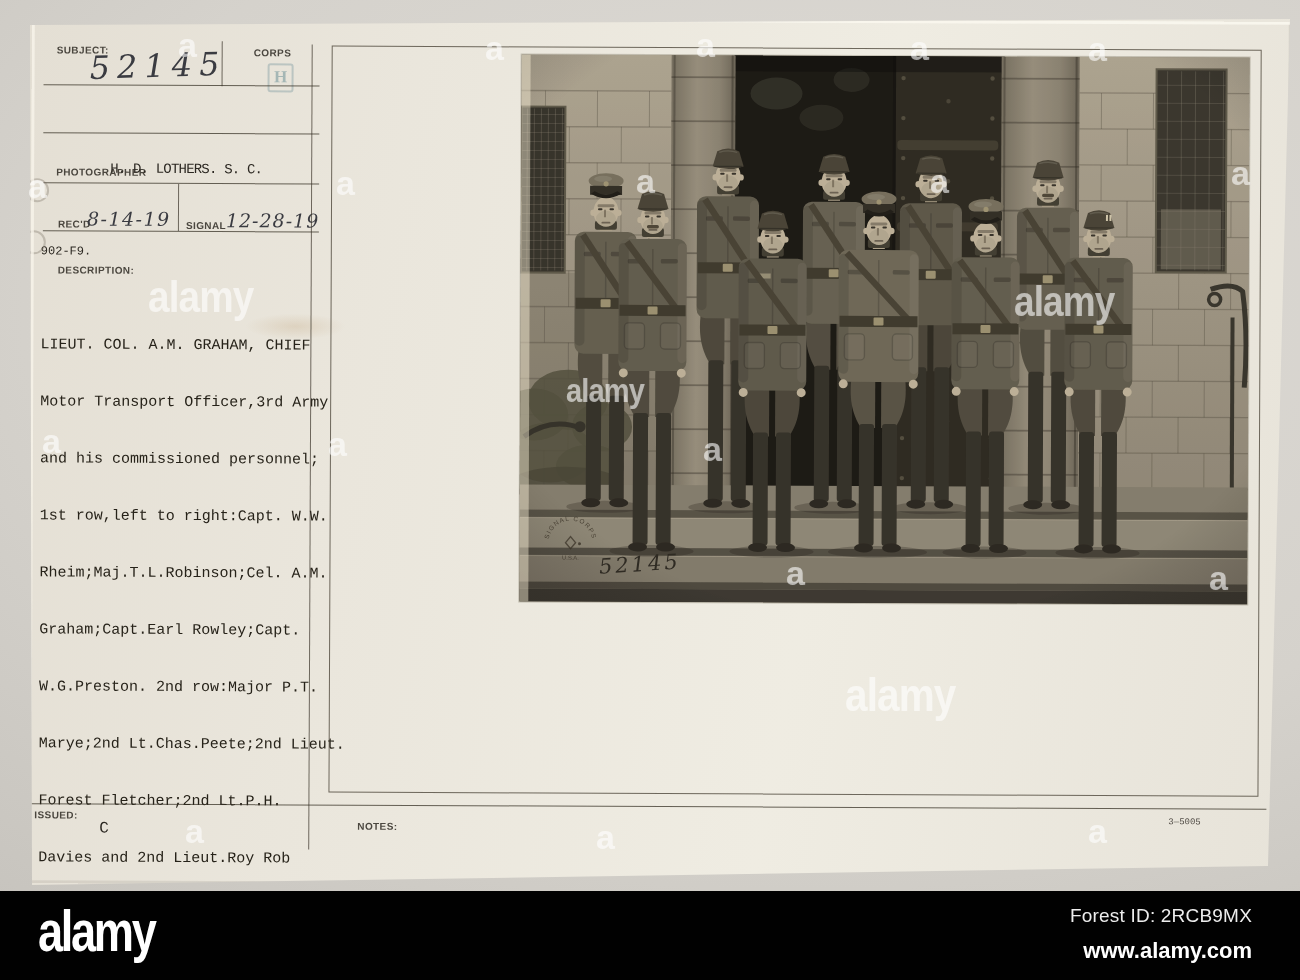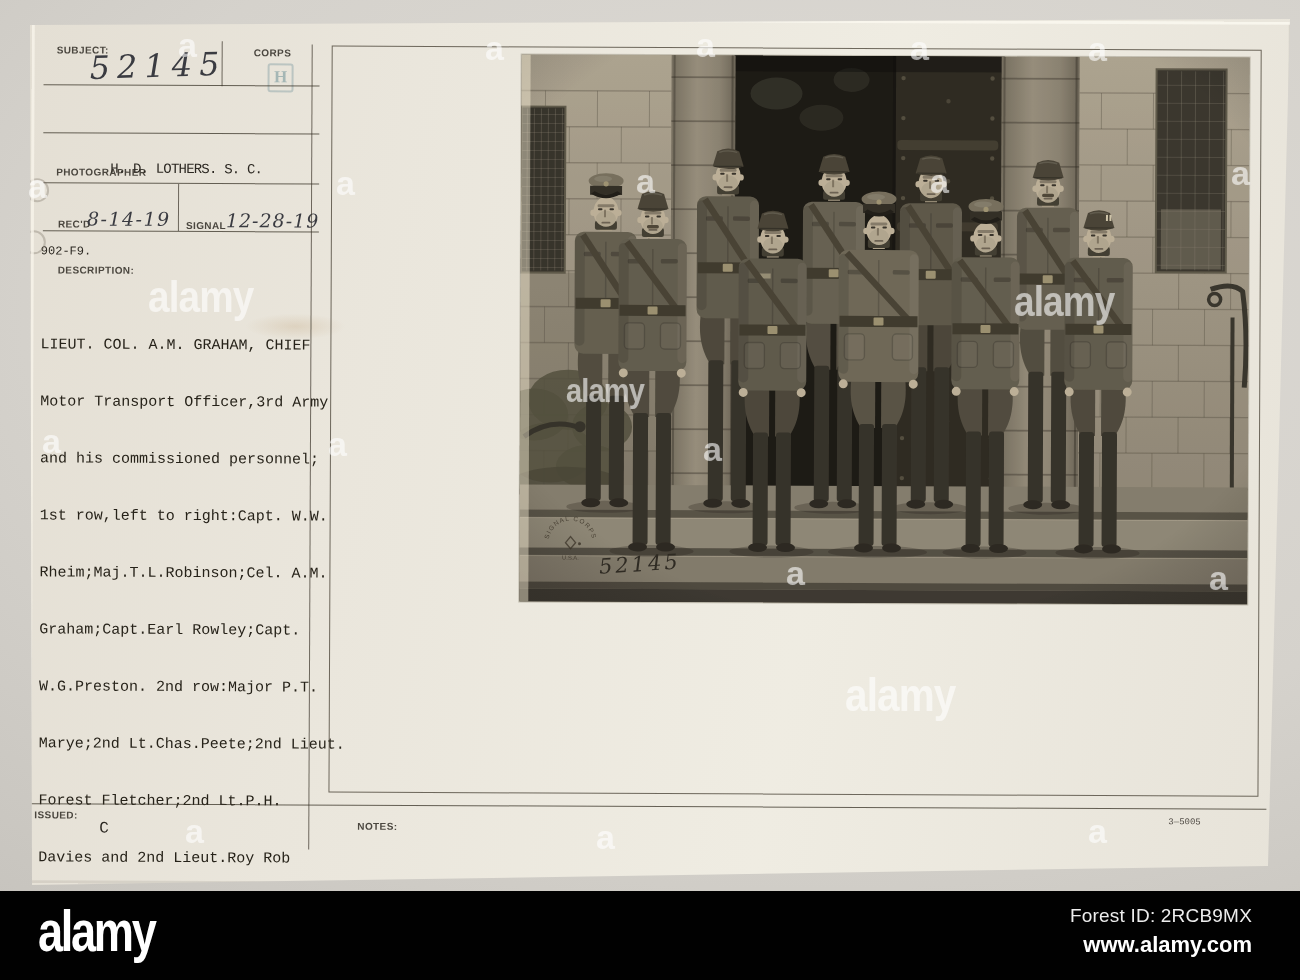--- a/index.html
+++ b/index.html
@@ -39,21 +39,21 @@
   .wm{position:absolute;color:rgba(255,255,255,.52);font-family:"Liberation Sans",sans-serif;
     font-weight:700;pointer-events:none;text-shadow:0 0 1px rgba(255,255,255,.18);}
   .wm-a{font-size:34px;}
   .wm-big{letter-spacing:-1px;transform:scaleX(.88);transform-origin:left top;}
   
   .footer{position:absolute;left:0;top:891px;width:1300px;height:89px;background:#010101;}
   .logo{position:absolute;left:38px;top:6px;color:#fff;font:700 58px "Liberation Sans",sans-serif;
     letter-spacing:-3px;transform:scaleX(.78);transform-origin:left top;}
   .fright{position:absolute;right:48px;top:14px;text-align:right;color:#ededed;}
   .fid{font:400 19px "Liberation Sans",sans-serif;letter-spacing:.2px;}
-  .furl{font:700 22px "Liberation Sans",sans-serif;margin-top:5px;color:#fff;}
+  .furl{font:700 22px "Liberation Sans",sans-serif;margin-top:11px;color:#fff;}
 </style>
 </head>
 <body>
 
 <div class="stage">
 
   <div class="card">
     <div class="card-inner">
 
       <div class="lbl" style="left:25px;top:28px;">SUBJECT:</div>

